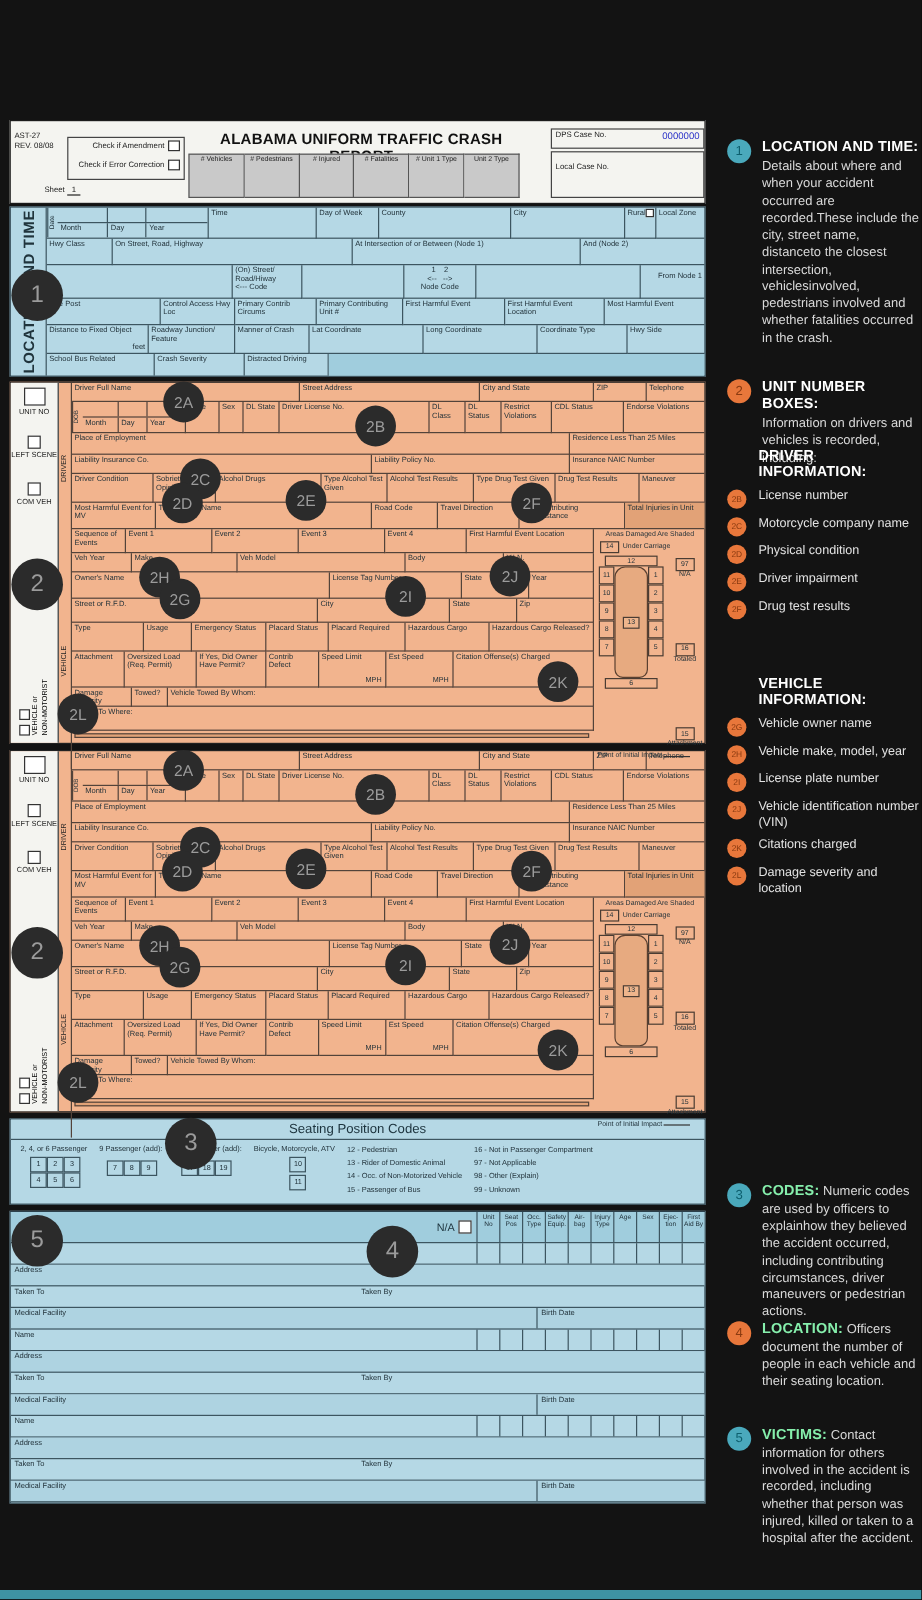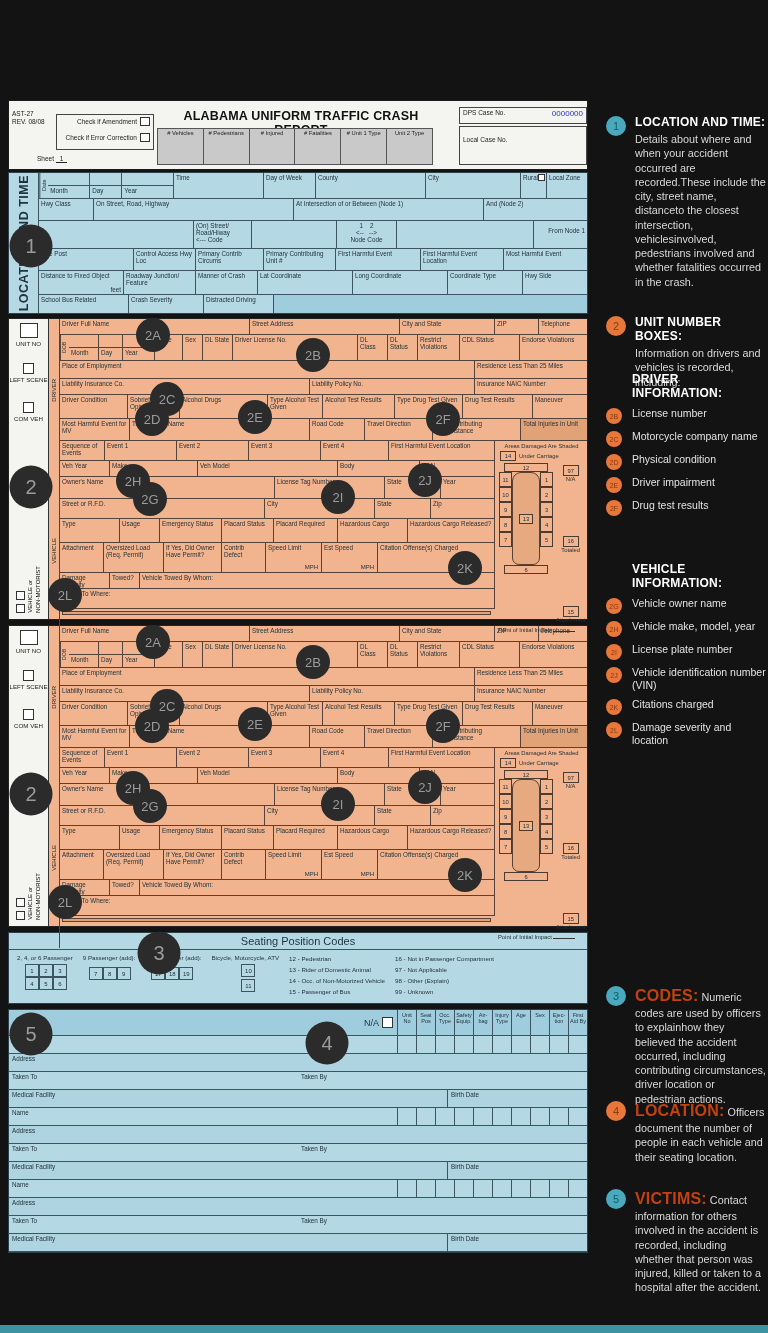--- a/index.html
+++ b/index.html
@@ -77,21 +77,21 @@
   .vcell{flex:0 0 19px;border-left:1px solid #3c5560;}
   .valt{background:#aed3e1;}
   
   .sidebar{position:absolute;left:600px;top:0;width:168px;height:1333px;}
   .sb-item,.sb-group{position:absolute;left:6px;right:2px;display:flex;gap:9px;}
   .sb-badge{flex:0 0 20px;width:20px;height:20px;border-radius:50%;display:flex;align-items:center;justify-content:center;font-size:11px;margin-top:1px;}
   .sb-badge.teal{background:var(--teal);color:#0d5f6e;}
   .sb-badge.org{background:var(--orange);color:#8a3a10;}
   .sb-head{color:#fff;font-size:12px;font-weight:bold;letter-spacing:.2px;margin-bottom:3px;}
   .sb-body{color:#d9d9d9;font-size:10.8px;line-height:1.32;}
-  .sb-body b{color:#c2410c;font-size:16px;letter-spacing:.2px;}
+  .sb-body b{color:#86efac;font-size:12px;letter-spacing:.2px;}
   .sb-subhead{color:#fff;font-size:12px;font-weight:bold;margin:0 0 7px 26px;letter-spacing:.2px;}
   .sb-li{display:flex;align-items:flex-start;gap:10px;margin:0 0 6px 0;}
   .sb-mini{flex:0 0 16px;width:16px;height:16px;border-radius:50%;background:var(--orange);color:#86380f;
            font-size:7px;display:flex;align-items:center;justify-content:center;margin-top:1px;}
   .sb-litext{color:#e2e2e2;font-size:10.5px;line-height:1.25;}
   .mphlab{position:absolute;right:3px;bottom:1px;font-size:6px;}
   .footerbar{position:absolute;left:0;bottom:0;width:768px;height:8px;background:#3e93a3;}
 </style>
 </head>
 <body>
@@ -862,21 +862,21 @@
           <span class="sb-litext">Citations charged</span>
         </div>
       <div class="sb-li">
           <span class="sb-mini">2L</span>
           <span class="sb-litext">Damage severity and location</span>
         </div>
     </div>
 
     <div class="sb-item" style="top:985px">
       <span class="sb-badge teal">3</span>
-      <p class="sb-body"><b>CODES:</b> <span>Numeric codes are used by officers to explainhow they believed the accident occurred, including contributing circumstances, driver location or pedestrian actions.</span></p>
+      <p class="sb-body"><b>CODES:</b> <span>Numeric codes are used by officers to explainhow they believed the accident occurred, including contributing circumstances, driver maneuvers or pedestrian actions.</span></p>
     </div>
 
     <div class="sb-item" style="top:1100px">
       <span class="sb-badge org">4</span>
       <p class="sb-body"><b>LOCATION:</b> <span>Officers document the number of people in each vehicle and their seating location.</span></p>
     </div>
 
     <div class="sb-item" style="top:1188px">
       <span class="sb-badge teal">5</span>
       <p class="sb-body"><b>VICTIMS:</b> <span>Contact information for others involved in the accident is recorded, including whether that person was injured, killed or taken to a hospital after the accident.</span></p>

